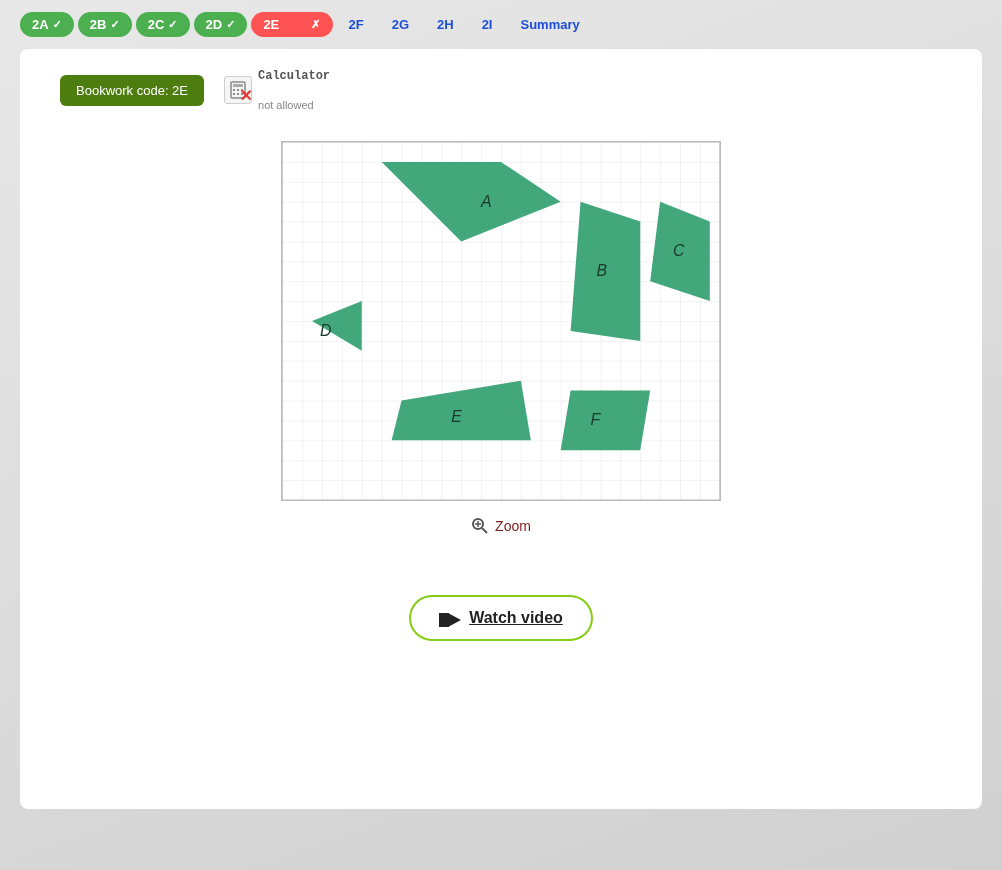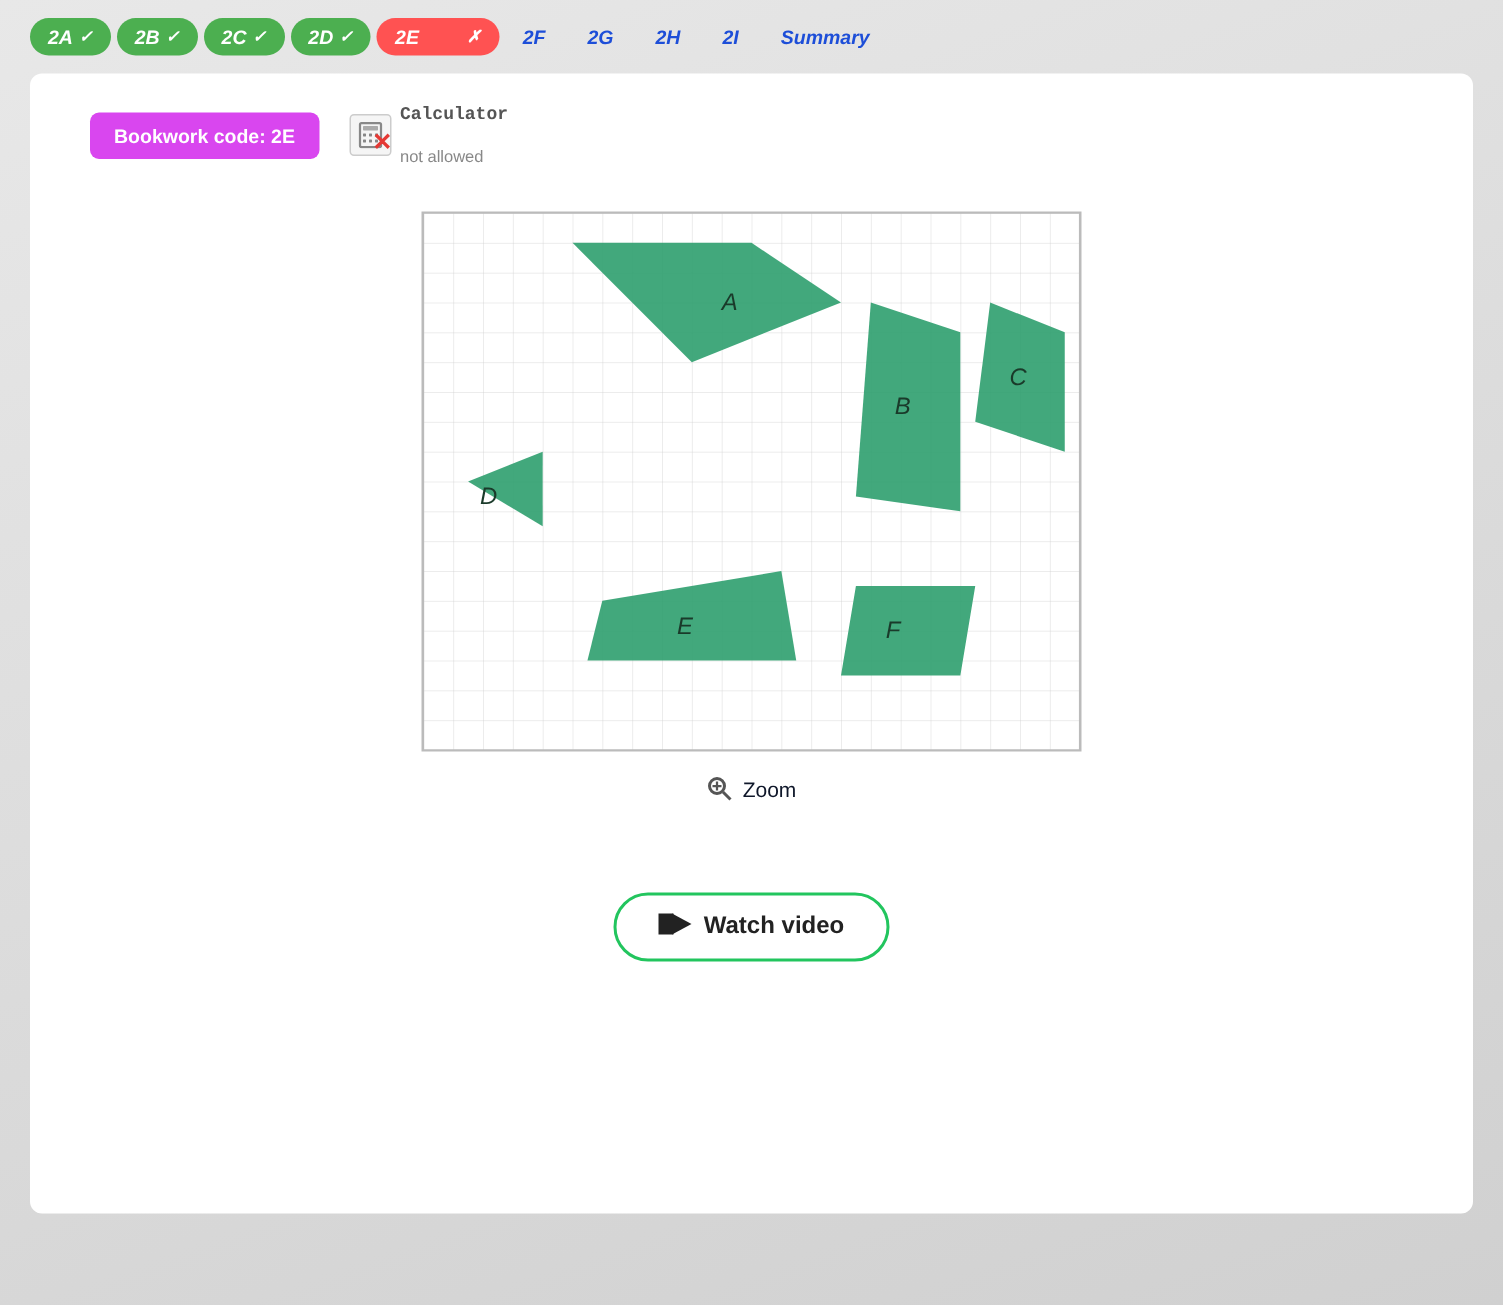--- a/index.html
+++ b/index.html
@@ -24,21 +24,20 @@
 
     .nav-tab {
       padding: 5px 12px;
       border-radius: 14px;
       font-size: 13px;
       font-weight: 600;
       cursor: pointer;
       display: flex;
       align-items: center;
       gap: 4px;
-      font-style: italic;
     }
 
     .nav-tab.completed {
       background: #4caf50;
       color: white;
     }
 
     .nav-tab.active-wrong {
       background: #ff5252;
       color: white;
@@ -65,26 +64,26 @@
 
     
     .bookwork-bar {
       display: flex;
       align-items: center;
       gap: 20px;
       margin-bottom: 30px;
     }
 
     .bookwork-code {
-      background: #d946ef;
+      background: #4d7c0f;
       color: white;
       padding: 8px 16px;
       border-radius: 6px;
       font-size: 13px;
-      font-weight: 700;
+      font-weight: 400;
     }
 
     .calculator-notice {
       display: flex;
       align-items: center;
       gap: 6px;
       font-size: 12px;
       color: #555;
     }
 
@@ -139,41 +138,42 @@
       top: 0; left: 0;
       width: 100%;
       height: 100%;
     }
 
     
     .zoom-btn {
       display: flex;
       align-items: center;
       gap: 6px;
-      color: #0f172a;
+      color: #7f1d1d;
       font-size: 14px;
       cursor: pointer;
       background: none;
       border: none;
     }
 
     
     .watch-video-btn {
       display: flex;
-      align-items: flex-start;
+      align-items: flex-end;
       gap: 8px;
-      border: 2px solid #22c55e;
+      border: 2px solid #84cc16;
       border-radius: 25px;
       padding: 12px 28px;
       font-size: 16px;
       font-weight: 600;
       background: white;
       cursor: pointer;
       color: #222;
       margin-top: 20px;
+      text-decoration: underline;
     }
 
     .video-icon {
       width: 0;
       height: 0;
       border-style: solid;
       border-width: 7px 0 7px 13px;
       border-color: transparent transparent transparent #222;
       display: inline-block;
     }

